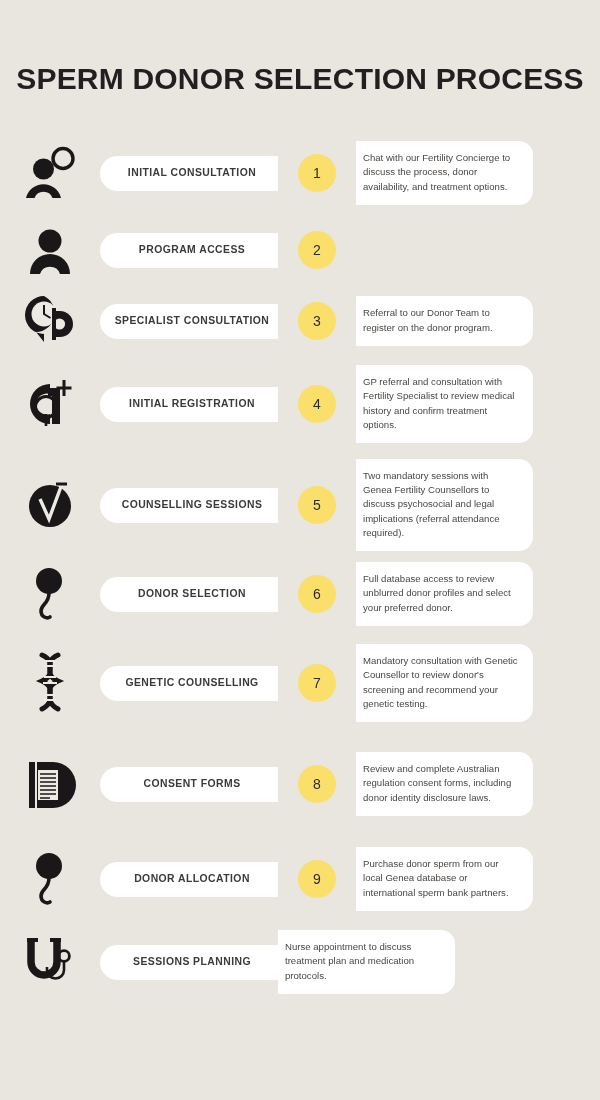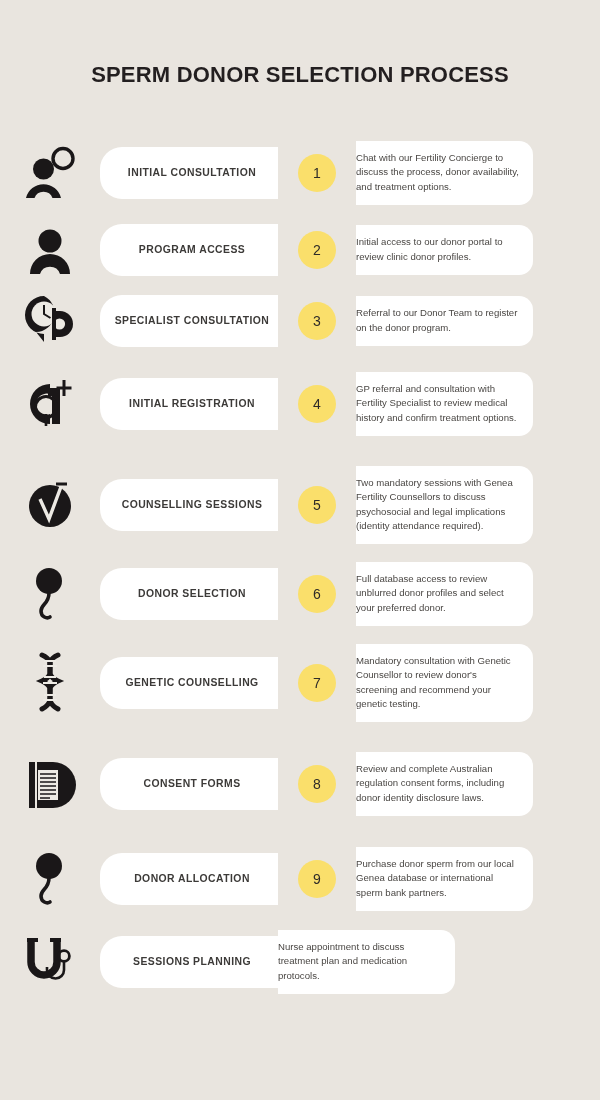--- a/index.html
+++ b/index.html
@@ -22,21 +22,21 @@
     position: relative;
     box-sizing: border-box;
   }
 
   .page-title {
     position: absolute;
     top: 62px;
     left: 0;
     width: 600px;
     text-align: center;
-    font-size: 22px;
+    font-size: 30px;
     font-weight: 700;
     letter-spacing: 0.2px;
     color: #231F20;
     font-family: "Liberation Sans", sans-serif;
   }
 
   .rows {
     position: absolute;
     top: 136px;
     left: 0;
@@ -61,21 +61,21 @@
     justify-content: center;
   }
   .icon-cell svg {
     display: block;
   }
 
   
   .label-pill {
     width: 178px;
     min-width: 178px;
-    height: 52px;
+    height: 35px;
     background: #FFFFFF;
     border-radius: 22px 0 0 22px;
     display: flex;
     align-items: center;
     justify-content: center;
     box-sizing: border-box;
     padding: 0 8px 0 14px;
   }
   .label-pill .label-text {
     font-size: 10.4px;
@@ -109,21 +109,21 @@
     font-family: "Liberation Sans", sans-serif;
   }
 
   
   .desc-card {
     width: 177px;
     min-width: 177px;
     background: #FFFFFF;
     border-radius: 0 14px 14px 0;
     box-sizing: border-box;
-    padding: 10px 14px 11px 0;
+    padding: 10px 14px 11px 7px;
     font-size: 9.6px;
     line-height: 1.48;
     color: #4A4744;
     font-family: "Liberation Sans", sans-serif;
   }
 
   
   .row.h-a { height: 74px; }
   .row.h-b { height: 62px; }
   .row.h-c { height: 86px; }
@@ -161,21 +161,20 @@
           <circle cx="25" cy="17" r="11.5" fill="#1A1718"></circle>
           <path d="M5 50 A20 20 0 0 1 45 50 L35 50 A10.5 10.5 0 0 0 15 50 Z" fill="#1A1718"></path>
         </svg>
       </div>
       <div class="label-pill">
         <span class="label-text">PROGRAM ACCESS</span>
       </div>
       <div class="badge-cell">
         <div class="badge">2</div>
       </div>
-      <div class="desc-card">Initial access to our donor portal to review clinic donor profiles.</div>
     </div>
 
     <div class="row h-b">
       <div class="icon-cell">
         <svg width="56" height="54" viewBox="0 0 56 54">
           <path d="M22 2 A19 19 0 1 0 22 40 L22 48 L14 38 A19 19 0 0 0 22 2 Z" fill="#1A1718"></path>
           <circle cx="22" cy="20" r="12.5" fill="#EDEAE4"></circle>
           <path d="M22 11 L22 20 L28.5 24" fill="none" stroke="#1A1718" stroke-width="2"></path>
           <path d="M32 17 L38 17 A13 13 0 0 1 38 43 L32 43 Z" fill="#1A1718"></path>
           <circle cx="37.5" cy="30" r="5.6" fill="#EDEAE4"></circle>
@@ -217,21 +216,21 @@
           <path d="M17 21 L26 41 L39 6" fill="none" stroke="#EDEAE4" stroke-width="3.4" stroke-linejoin="miter"></path>
           <path d="M33 6 L44 6" fill="none" stroke="#1A1718" stroke-width="3"></path>
         </svg>
       </div>
       <div class="label-pill">
         <span class="label-text">COUNSELLING SESSIONS</span>
       </div>
       <div class="badge-cell">
         <div class="badge">5</div>
       </div>
-      <div class="desc-card">Two mandatory sessions with Genea Fertility Counsellors to discuss psychosocial and legal implications (identity attendance required).</div>
+      <div class="desc-card">Two mandatory sessions with Genea Fertility Counsellors to discuss psychosocial and legal implications (referral attendance required).</div>
     </div>
 
     <div class="row h-b">
       <div class="icon-cell">
         <svg width="44" height="56" viewBox="0 0 44 56">
           <circle cx="21" cy="15" r="13" fill="#1A1718"></circle>
           <path d="M21 27 C21 38 13 38 13 45 C13 51 19 53 22 51" fill="none" stroke="#1A1718" stroke-width="3.6" stroke-linecap="round"></path>
         </svg>
       </div>
       <div class="label-pill">

